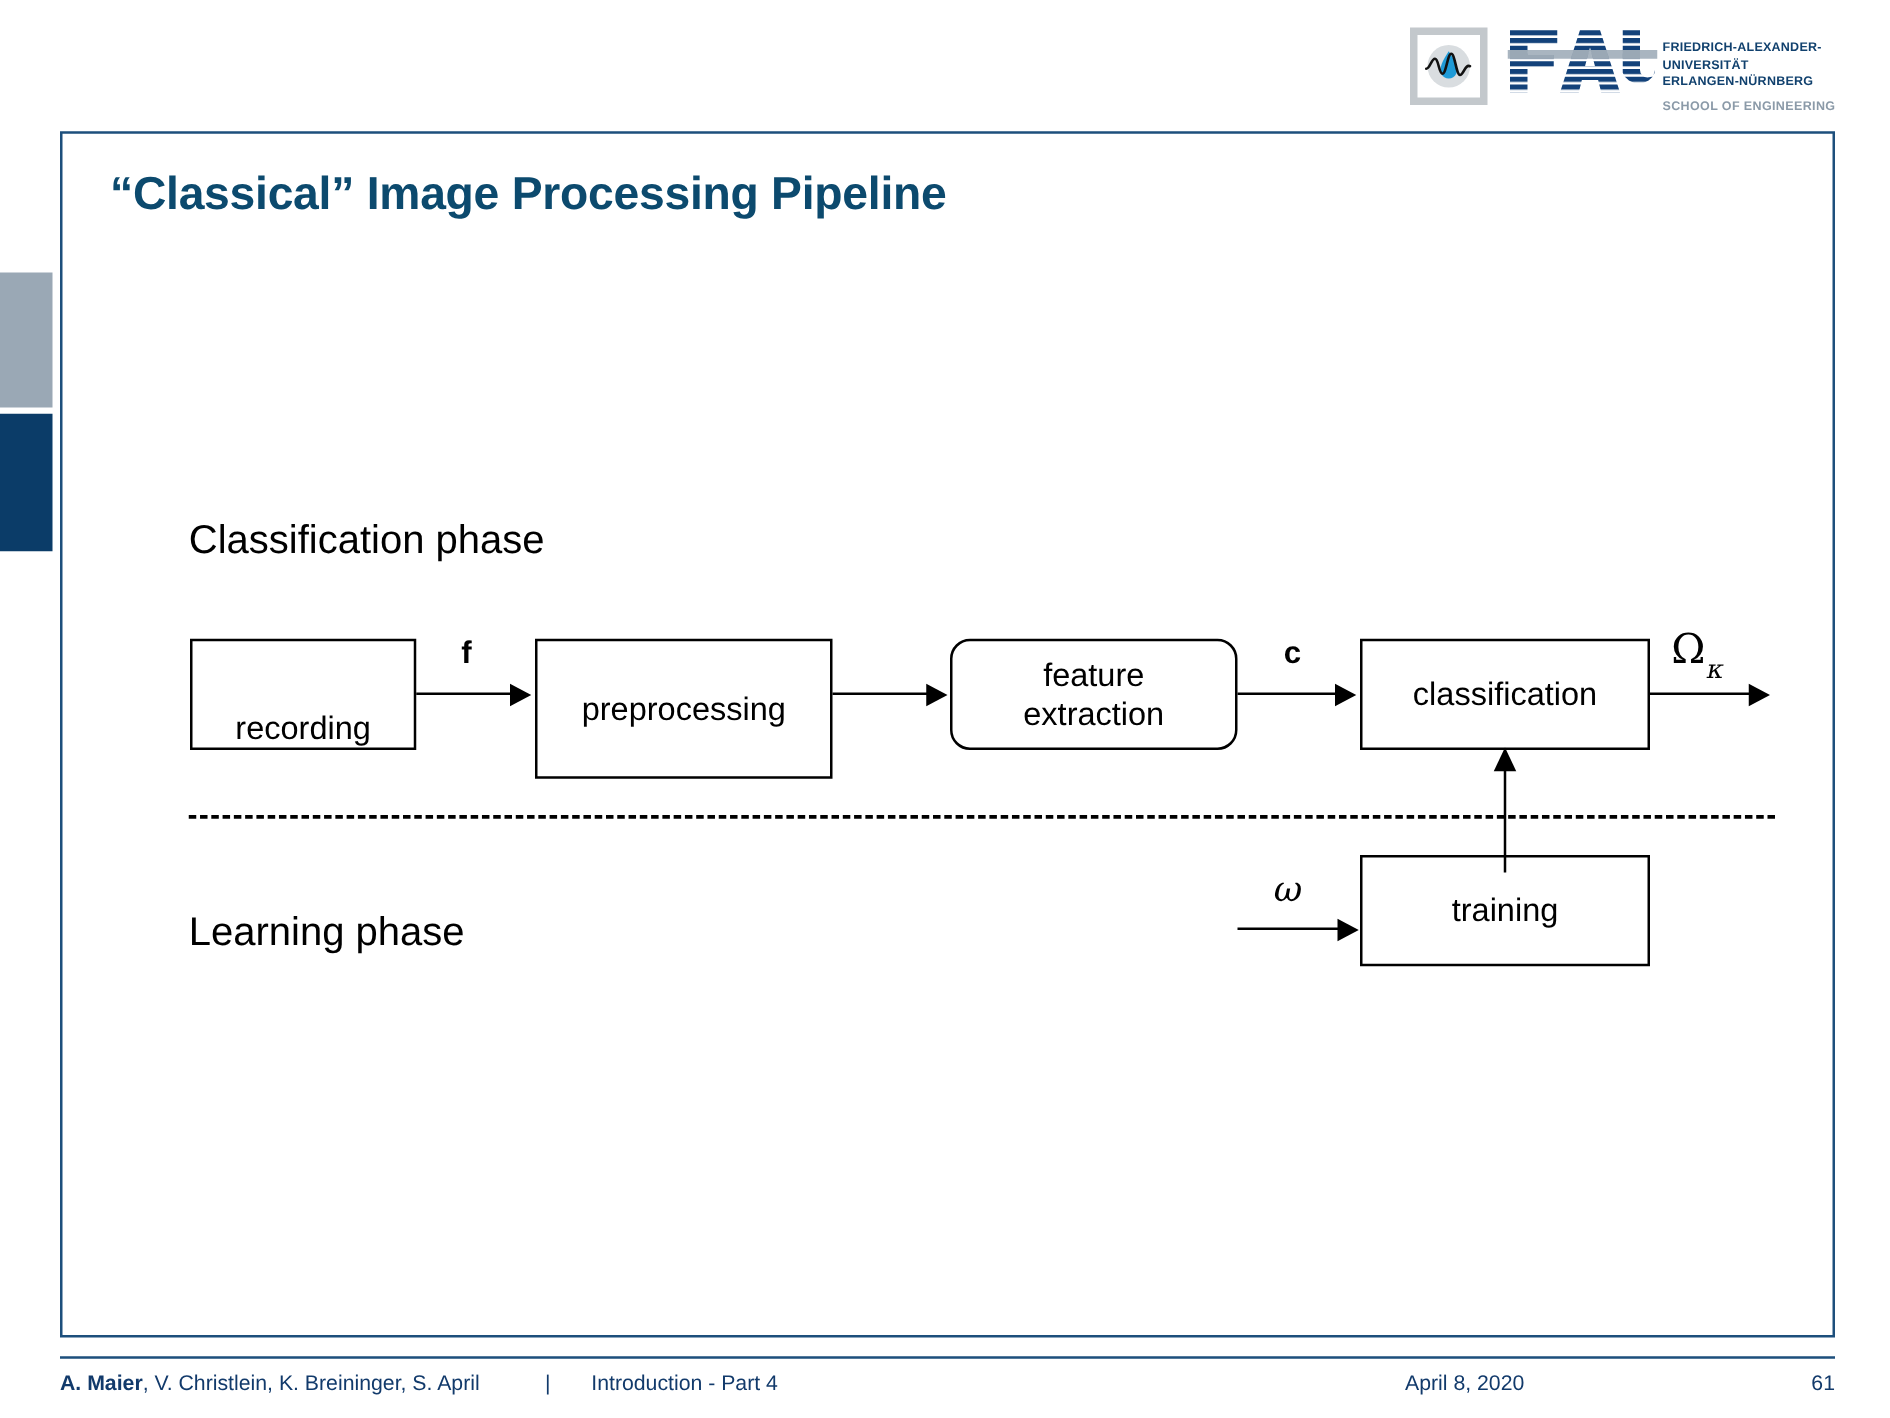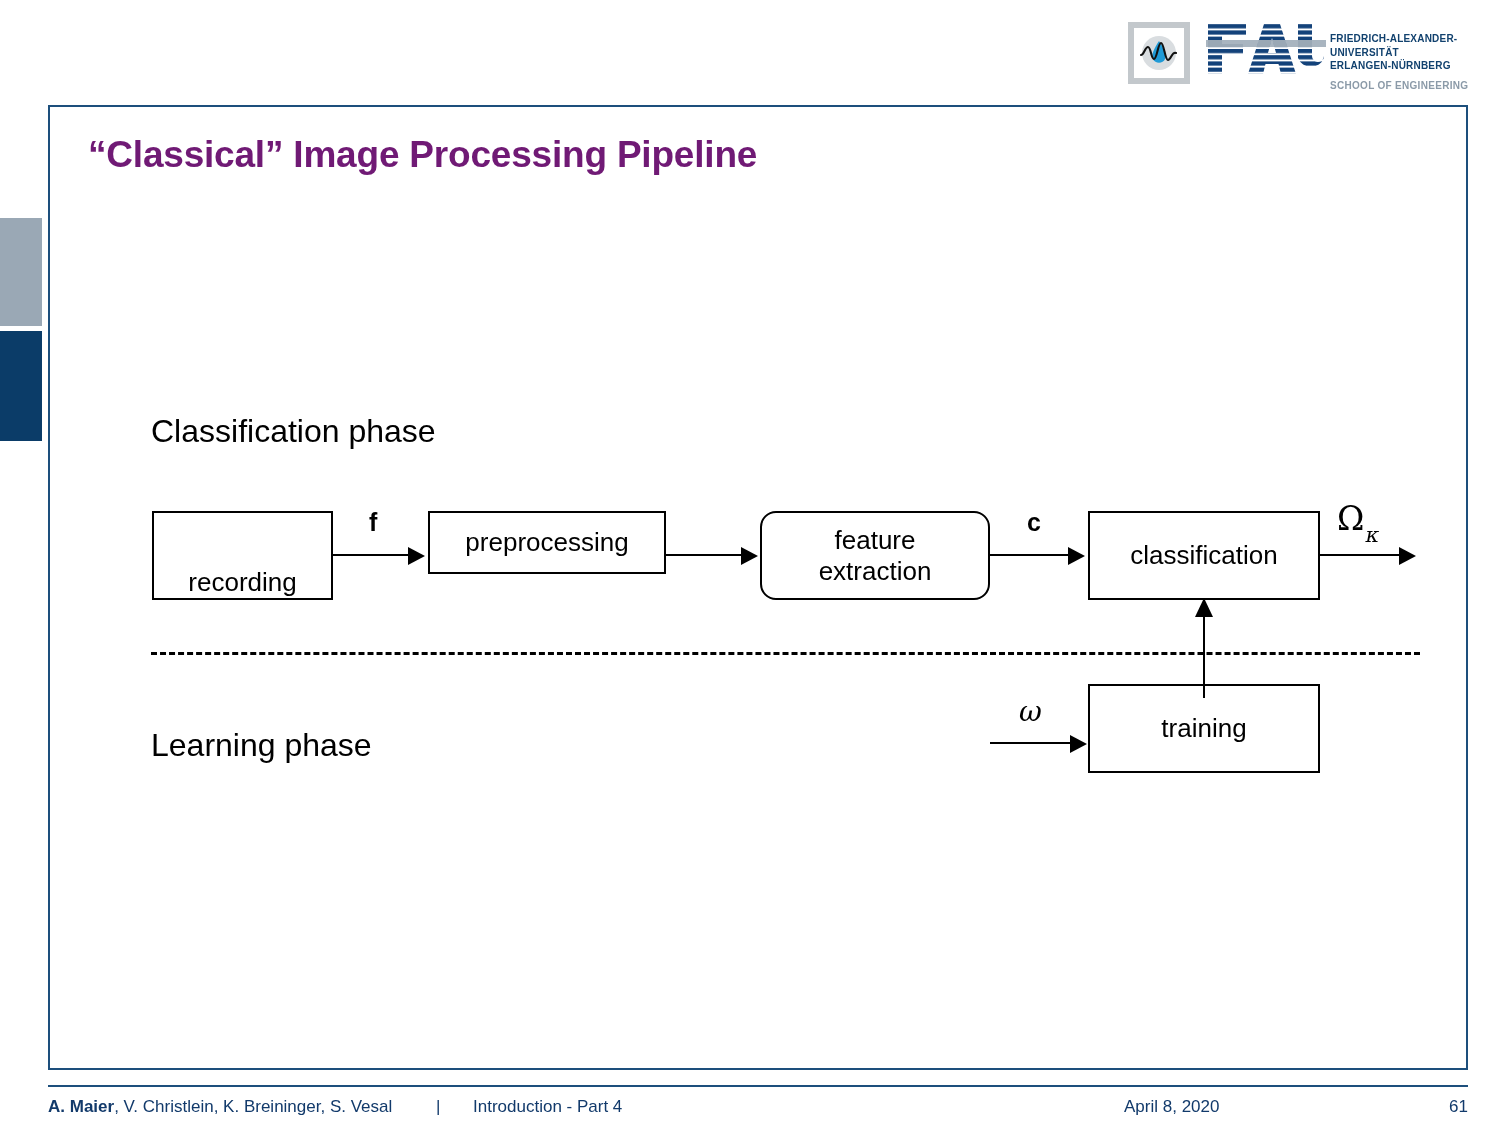--- a/index.html
+++ b/index.html
@@ -103,21 +103,21 @@
     background: #0b3c68;
   }
 
   
   #slide-title {
     position: absolute;
     left: 88px;
     top: 134px;
     font-size: 37px;
     font-weight: bold;
-    color: #701a75;
+    color: #0c4a6e;
     letter-spacing: -0.2px;
     white-space: nowrap;
   }
 
   
   .phase-label {
     position: absolute;
     font-size: 32px;
     color: #000000;
     white-space: nowrap;
@@ -133,21 +133,21 @@
     background: #ffffff;
     display: flex;
     align-items: center;
     justify-content: center;
     text-align: center;
     font-size: 26px;
     line-height: 31px;
     color: #000000;
   }
   #box-recording   { left: 152px;  top: 511px; width: 181px; height: 89px; align-items: flex-end; }
-  #box-preprocessing { left: 428px; top: 511px; width: 238px; height: 63px; }
+  #box-preprocessing { left: 428px; top: 511px; width: 238px; height: 112px; }
   #box-feature     { left: 760px;  top: 511px; width: 230px; height: 89px; border-radius: 16px; }
   #box-classification { left: 1088px; top: 511px; width: 232px; height: 89px; }
   #box-training    { left: 1088px; top: 684px; width: 232px; height: 89px; }
 
   
   .h-line {
     position: absolute;
     height: 2px;
     background: #000000;
   }
@@ -401,19 +401,19 @@
 
 <div class="edge-label-math" id="edge-label-omega-big">
   <span>Ω</span><span class="sub">κ</span>
 </div>
 
 <div class="edge-label-math" id="edge-label-omega-small">ω</div>
 
 <div id="footer-rule"></div>
 <div id="footer">
   <div id="footer-authors">
-    <b>A. Maier</b><span>, V. Christlein, K. Breininger, S. Vesal</span>
+    <b>A. Maier</b><span>, V. Christlein, K. Breininger, S. April</span>
   </div>
   <div id="footer-divider">|</div>
   <div id="footer-subtitle">Introduction - Part 4</div>
   <div id="footer-date">April 8, 2020</div>
   <div id="footer-pagenum">61</div>
 </div>
 
 </body></html>

